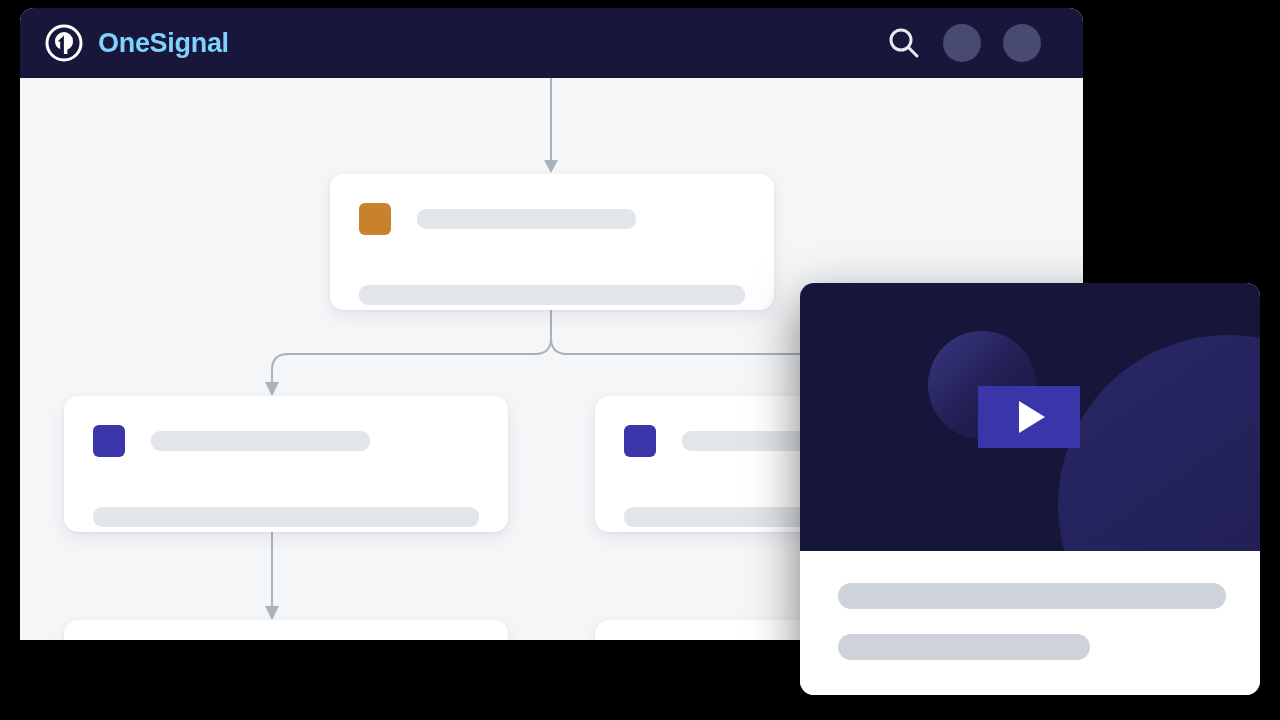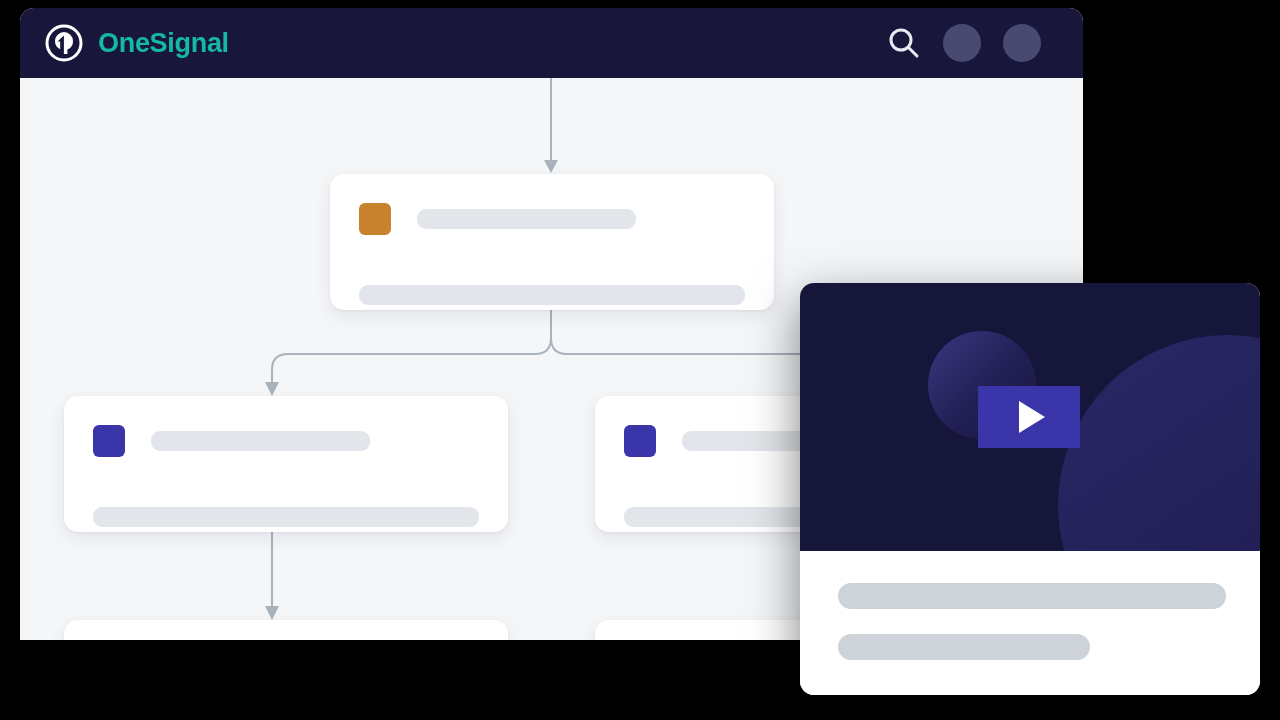--- a/index.html
+++ b/index.html
@@ -49,21 +49,21 @@
   .brand {
     display: flex;
     align-items: center;
     gap: 14px;
   }
   .brand-mark {
     width: 40px; height: 40px;
     flex: 0 0 auto;
   }
   .brand-name {
-    color: #14b8a6;
+    color: #7dd3fc;
     font-size: 27px;
     font-weight: bold;
     letter-spacing: -0.3px;
     line-height: 1;
   }
 
   .header-actions {
     display: flex;
     align-items: center;
     gap: 22px;

